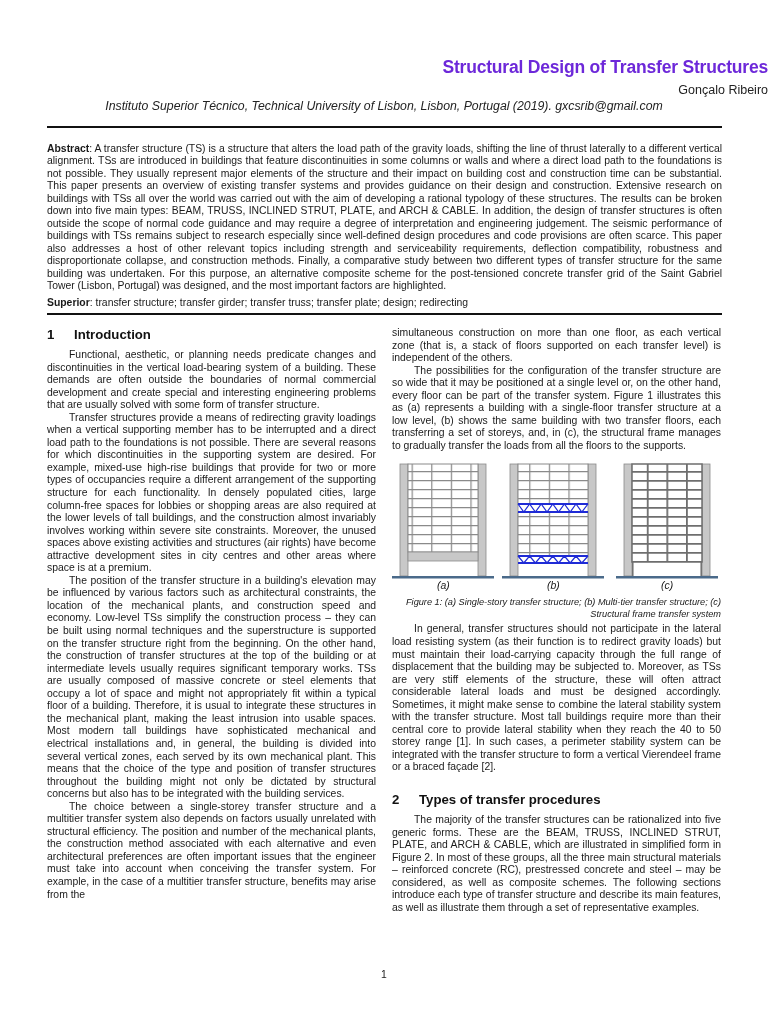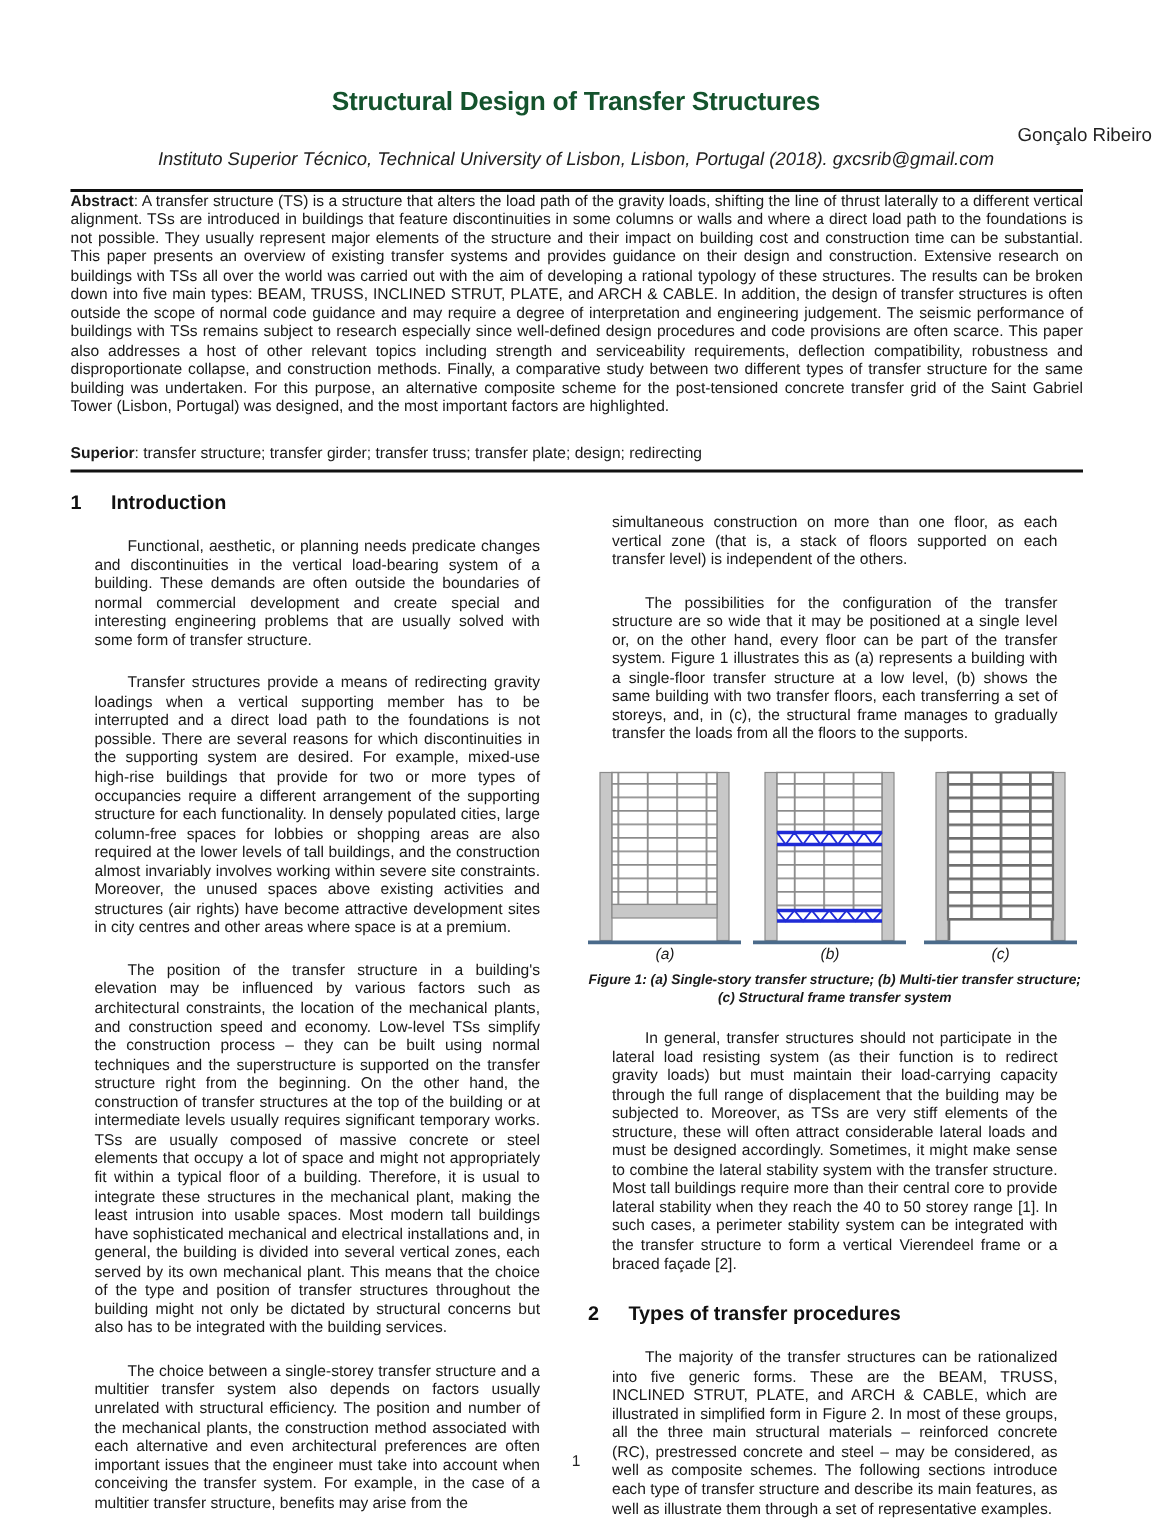--- a/index.html
+++ b/index.html
@@ -2,78 +2,78 @@
 <html><head>
 <meta charset="utf-8">
 <style>
   html, body { margin: 0; padding: 0; background: #ffffff; }
   body {
     width: 768px; height: 1024px; position: relative; overflow: hidden;
     font-family: "Liberation Sans", sans-serif; color: #111;
   }
   .page { position: absolute; left: 0; top: 0; width: 768px; height: 1024px; }
   .title {
-    position: absolute; left: 0; width: 768px; top: 57px; text-align: center;
-    font-weight: bold; font-size: 17.5px; letter-spacing: -0.2px; color: #14532d;
+    position: absolute; left: 0; width: 768px; top: 57px; text-align: right;
+    font-weight: bold; font-size: 17.5px; letter-spacing: -0.2px; color: #6d28d9;
   }
   .author {
     position: absolute; left: 0; width: 768px; top: 83px; text-align: right;
     font-size: 12.5px; color: #222;
   }
   .affil {
     position: absolute; left: 0; width: 768px; top: 99px; text-align: center;
     font-size: 12.3px; font-style: italic; color: #222;
   }
   .rule { position: absolute; left: 47px; width: 675px; height: 2px; background: #111; }
   .rule.top { top: 126px; }
   .rule.bottom { top: 313px; }
   .abstract {
-    position: absolute; left: 47px; width: 675px; top: 129px;
+    position: absolute; left: 47px; width: 675px; top: 143px;
     font-size: 10.4px; line-height: 12.45px; text-align: justify; color: #1a1a1a;
   }
   .abstract b, .keywords b { font-weight: bold; }
   .keywords {
     position: absolute; left: 47px; width: 675px; top: 297px;
     font-size: 10.4px; line-height: 12.45px; color: #1a1a1a;
   }
   .col {
     position: absolute; top: 327px; width: 329px;
     font-size: 10.4px; line-height: 12.55px; text-align: justify; color: #1a1a1a;
   }
   .col.left { left: 47px; }
   .col.right { left: 392px; }
-  .col p { margin: 16px; text-indent: 22px; }
+  .col p { margin: 0; text-indent: 22px; }
   .col p.noindent { text-indent: 0; }
   h2 {
     margin: 0 0 6px 0; font-size: 13.2px; font-weight: bold; color: #111;
     display: flex; line-height: 16px;
   }
   h2 .num { width: 27px; }
   .h2-spaced { margin-top: 18px; }
   .figure { position: relative; width: 329px; height: 132px; margin-top: 10px; }
   .figure svg { position: absolute; left: 0; top: 0; }
   .fig-labels { position: absolute; top: 118px; left: 0; width: 329px; height: 14px; font-style: italic; font-size: 10.4px; }
   .fig-labels span { position: absolute; }
   .caption {
-    font-style: italic; font-weight: bold; font-size: 9.2px; line-height: 11.5px;
-    text-align: center; margin: 3px 0 3px 0; color: #1a1a1a;
+    font-style: italic; font-weight: normal; font-size: 9.2px; line-height: 11.5px;
+    text-align: right; margin: 3px 0 3px 0; color: #1a1a1a;
   }
   .pagenum {
     position: absolute; left: 0; width: 768px; top: 969px; text-align: center;
     font-size: 10.4px; color: #222;
   }
 </style>
 </head>
 <body>
 
 <div class="page">
 
   <div class="title">Structural Design of Transfer Structures</div>
   <div class="author">Gonçalo Ribeiro</div>
-  <div class="affil">Instituto Superior Técnico, Technical University of Lisbon, Lisbon, Portugal (2018). gxcsrib@gmail.com</div>
+  <div class="affil">Instituto Superior Técnico, Technical University of Lisbon, Lisbon, Portugal (2019). gxcsrib@gmail.com</div>
 
   <div class="rule top"></div>
 
   <div class="abstract"><b>Abstract</b><span>: A transfer structure (TS) is a structure that alters the load path of the gravity loads, shifting the line of thrust laterally to a different vertical alignment. TSs are introduced in buildings that feature discontinuities in some columns or walls and where a direct load path to the foundations is not possible. They usually represent major elements of the structure and their impact on building cost and construction time can be substantial. This paper presents an overview of existing transfer systems and provides guidance on their design and construction. Extensive research on buildings with TSs all over the world was carried out with the aim of developing a rational typology of these structures. The results can be broken down into five main types: BEAM, TRUSS, INCLINED STRUT, PLATE, and ARCH &amp; CABLE. In addition, the design of transfer structures is often outside the scope of normal code guidance and may require a degree of interpretation and engineering judgement. The seismic performance of buildings with TSs remains subject to research especially since well-defined design procedures and code provisions are often scarce. This paper also addresses a host of other relevant topics including strength and serviceability requirements, deflection compatibility, robustness and disproportionate collapse, and construction methods. Finally, a comparative study between two different types of transfer structure for the same building was undertaken. For this purpose, an alternative composite scheme for the post-tensioned concrete transfer grid of the Saint Gabriel Tower (Lisbon, Portugal) was designed, and the most important factors are highlighted.</span></div>
 
   <div class="keywords"><b>Superior</b><span>: transfer structure; transfer girder; transfer truss; transfer plate; design; redirecting</span></div>
 
   <div class="rule bottom"></div>
 
   <div class="col left">

